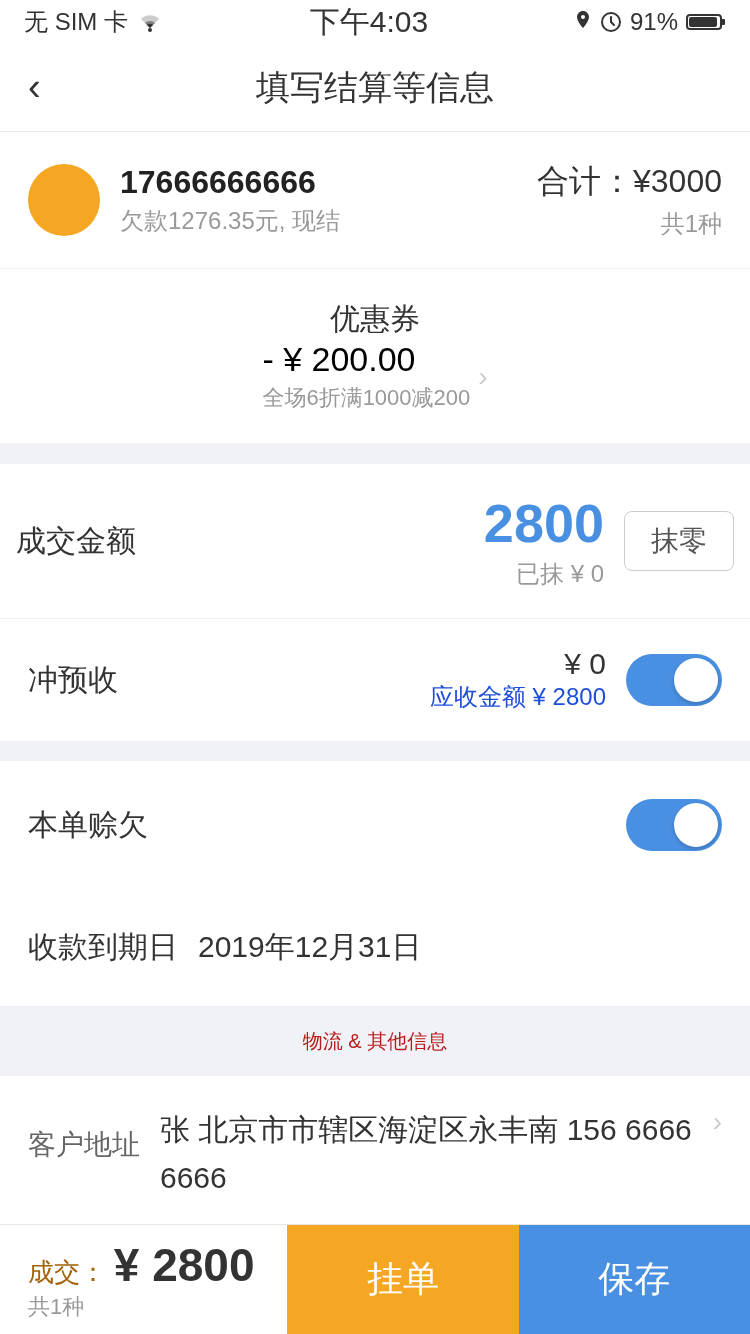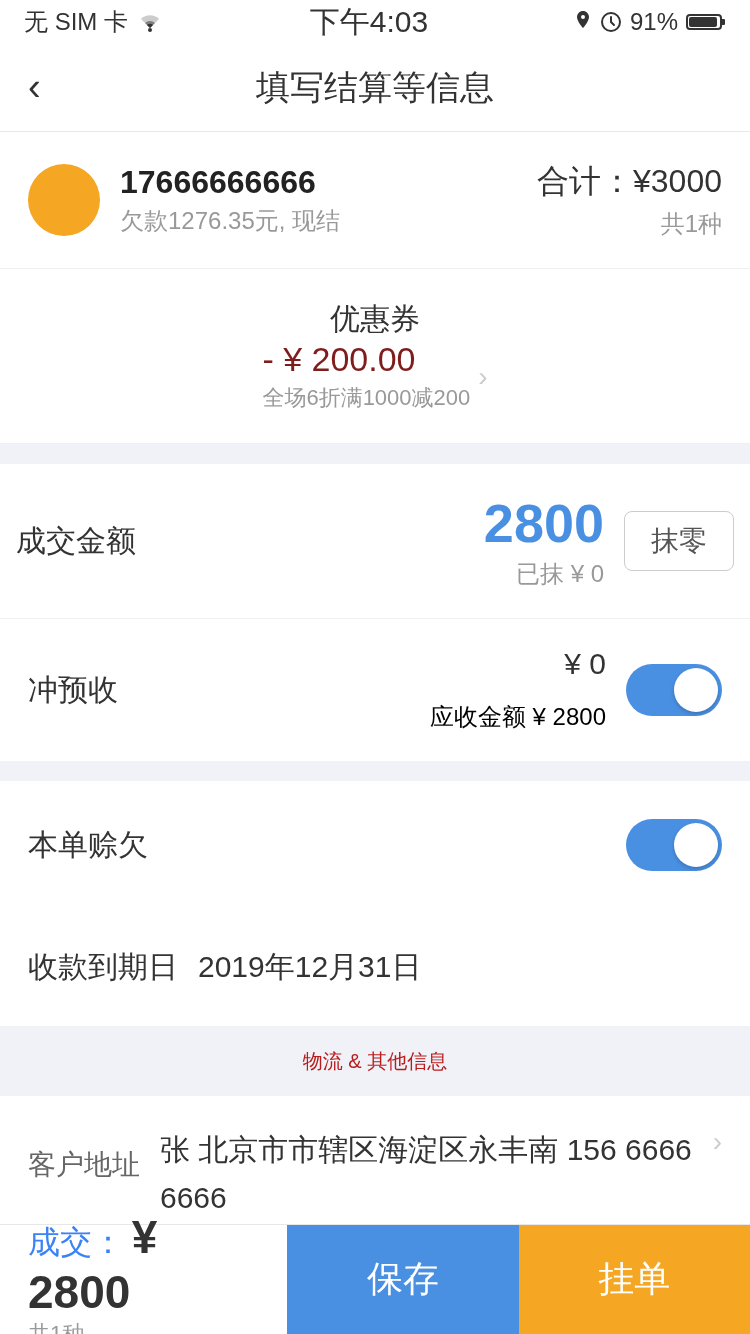--- a/index.html
+++ b/index.html
@@ -91,21 +91,21 @@
       background: #fff;
       display: flex;
       align-items: center;
       justify-content: space-between;
       padding: 30px 28px;
       border-bottom: 1px solid #f0f0f0;
       flex-direction: column;
     }
     .coupon-label { font-size: 30px; color: #333; }
     .coupon-right { display: flex; align-items: center; gap: 8px; }
-    .coupon-discount { font-size: 34px; color: #7f1d1d; }
+    .coupon-discount { font-size: 34px; color: #000000; }
     .coupon-detail { font-size: 22px; color: #999; margin-top: 4px; text-align: right; }
     .chevron-icon { font-size: 28px; color: #ccc; }
 
     
     .section-divider {
       height: 20px;
       background: #f0f2f7;
     }
 
     
@@ -140,21 +140,21 @@
       background: #fff;
       display: flex;
       align-items: center;
       justify-content: space-between;
       padding: 28px 28px;
     }
     .prepay-label { font-size: 30px; color: #333; }
     .prepay-right { display: flex; align-items: center; gap: 20px; }
     .prepay-value-block { text-align: right; }
     .prepay-amount { font-size: 30px; color: #333; }
-    .prepay-sub { font-size: 24px; color: #000000; margin-top: 20px; }
+    .prepay-sub { font-size: 24px; color: #1d4ed8; margin-top: 0; }
 
     
     .toggle {
       width: 96px;
       height: 52px;
       border-radius: 26px;
       background: #4a90e2;
       position: relative;
       cursor: pointer;
       flex-shrink: 0;
@@ -226,21 +226,21 @@
       height: 110px;
       background: #fff;
       display: flex;
       align-items: center;
       border-top: 1px solid #e8e8e8;
     }
     .footer-left {
       flex: 1;
       padding: 0 28px;
     }
-    .footer-label { font-size: 32px; color: #3b82f6; }
+    .footer-label { font-size: 26px; color: #a16207; }
     .footer-amount { font-size: 46px; color: #333; font-weight: 600; }
     .footer-count { font-size: 22px; color: #999; }
     .footer-btn {
       height: 110px;
       min-width: 180px;
       display: flex;
       align-items: center;
       justify-content: center;
       font-size: 36px;
       color: #fff;
@@ -392,15 +392,15 @@
 <div class="bottom-space"></div>
 
 <div class="footer">
   <div class="footer-left">
     <div>
       <span class="footer-label">成交：</span>
       <span class="footer-amount">¥ 2800</span>
     </div>
     <div class="footer-count">共1种</div>
   </div>
+  <div class="footer-btn btn-hold">挂单</div>
   <div class="footer-btn btn-save">保存</div>
-  <div class="footer-btn btn-hold">挂单</div>
 </div>
 
 </body></html>

